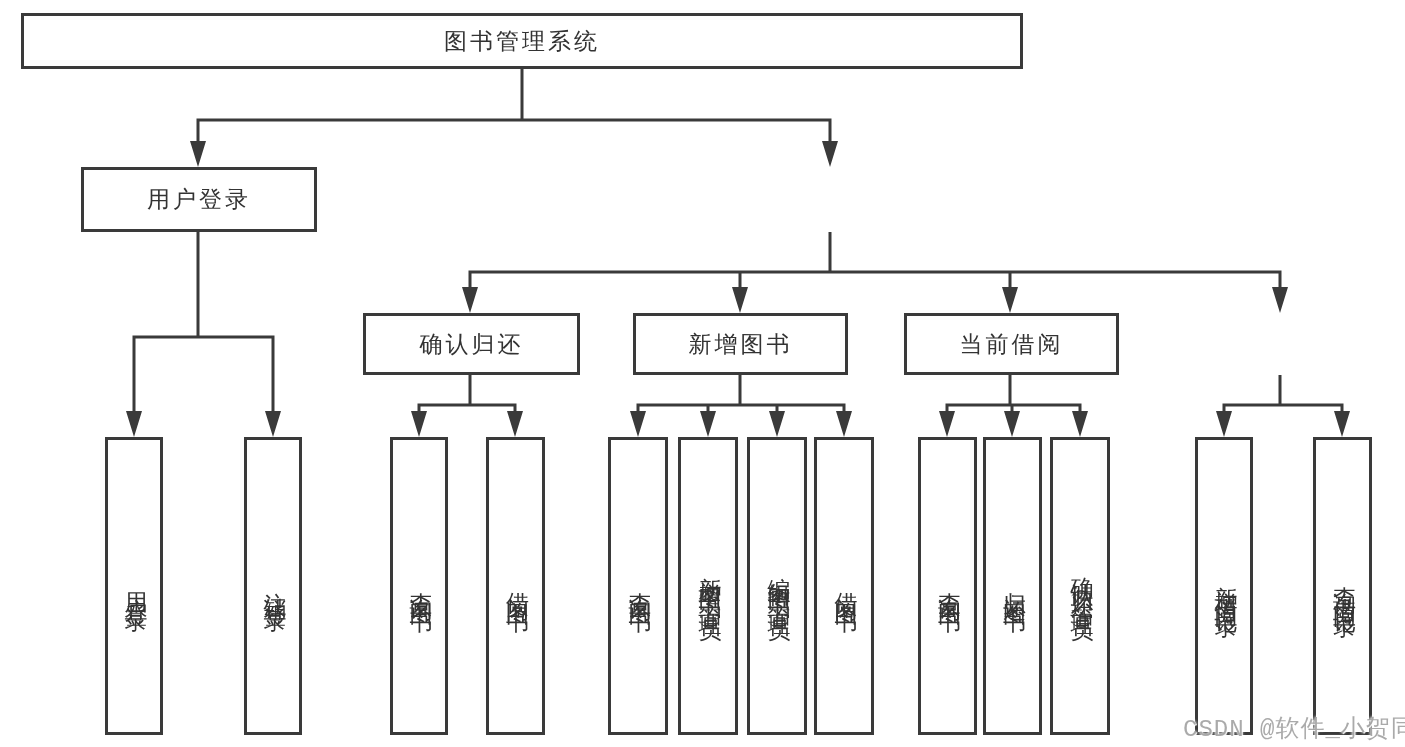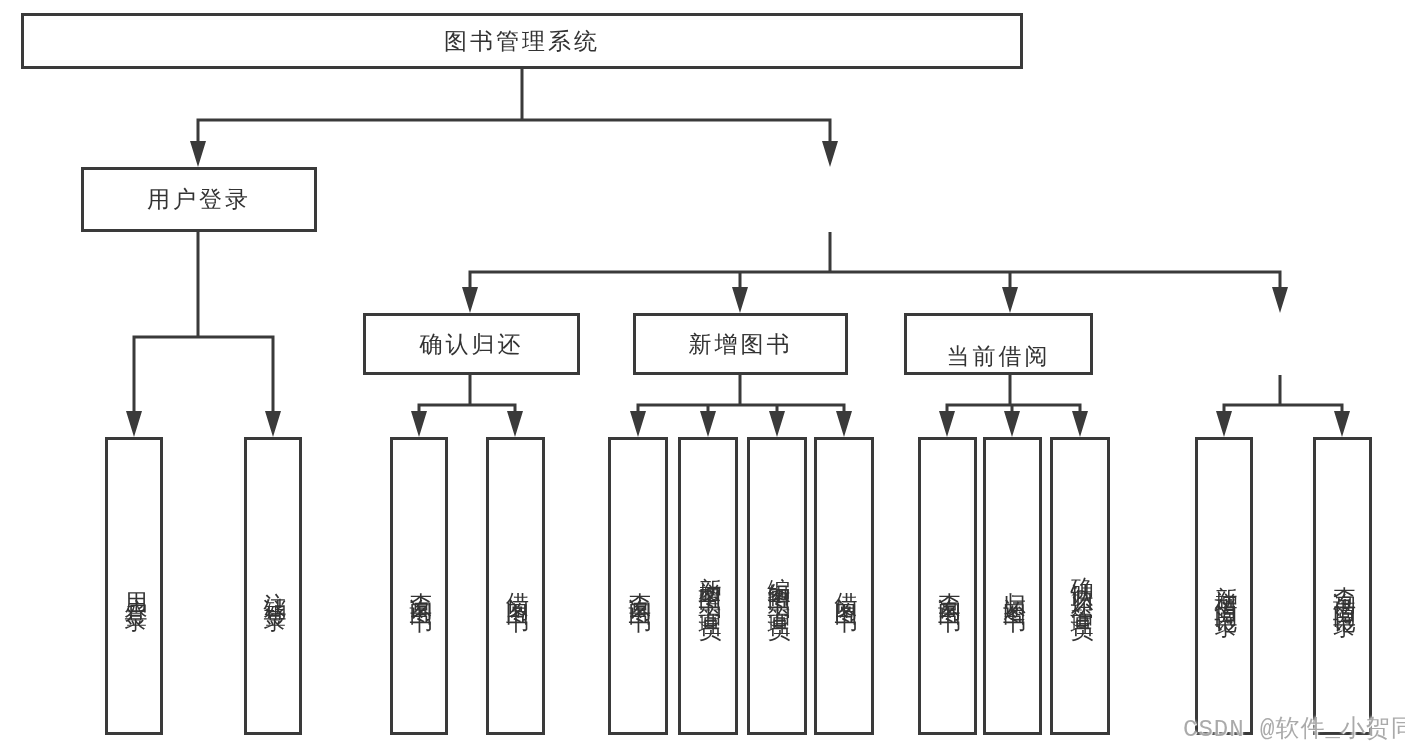--- a/index.html
+++ b/index.html
@@ -124,21 +124,21 @@
   <div class="box" style="left:81px; top:167px; width:236px; height:65px;">
     <span class="hlabel">用户登录</span>
   </div>
 
   <div class="box" style="left:363px; top:313px; width:217px; height:62px;">
     <span class="hlabel">确认归还</span>
   </div>
   <div class="box" style="left:633px; top:313px; width:215px; height:62px;">
     <span class="hlabel">新增图书</span>
   </div>
-  <div class="box" style="left:904px; top:313px; width:189px; height:62px;align-items:flex-end;">
+  <div class="box" style="left:904px; top:313px; width:215px; height:62px;">
     <span class="hlabel">当前借阅</span>
   </div>
 
   <div class="box" style="left:105px; top:437px; width:58px; height:298px;">
     <span class="vtext">用户登录</span>
   </div>
   <div class="box" style="left:244px; top:437px; width:58px; height:298px;">
     <span class="vtext">注销登录</span>
   </div>
 

